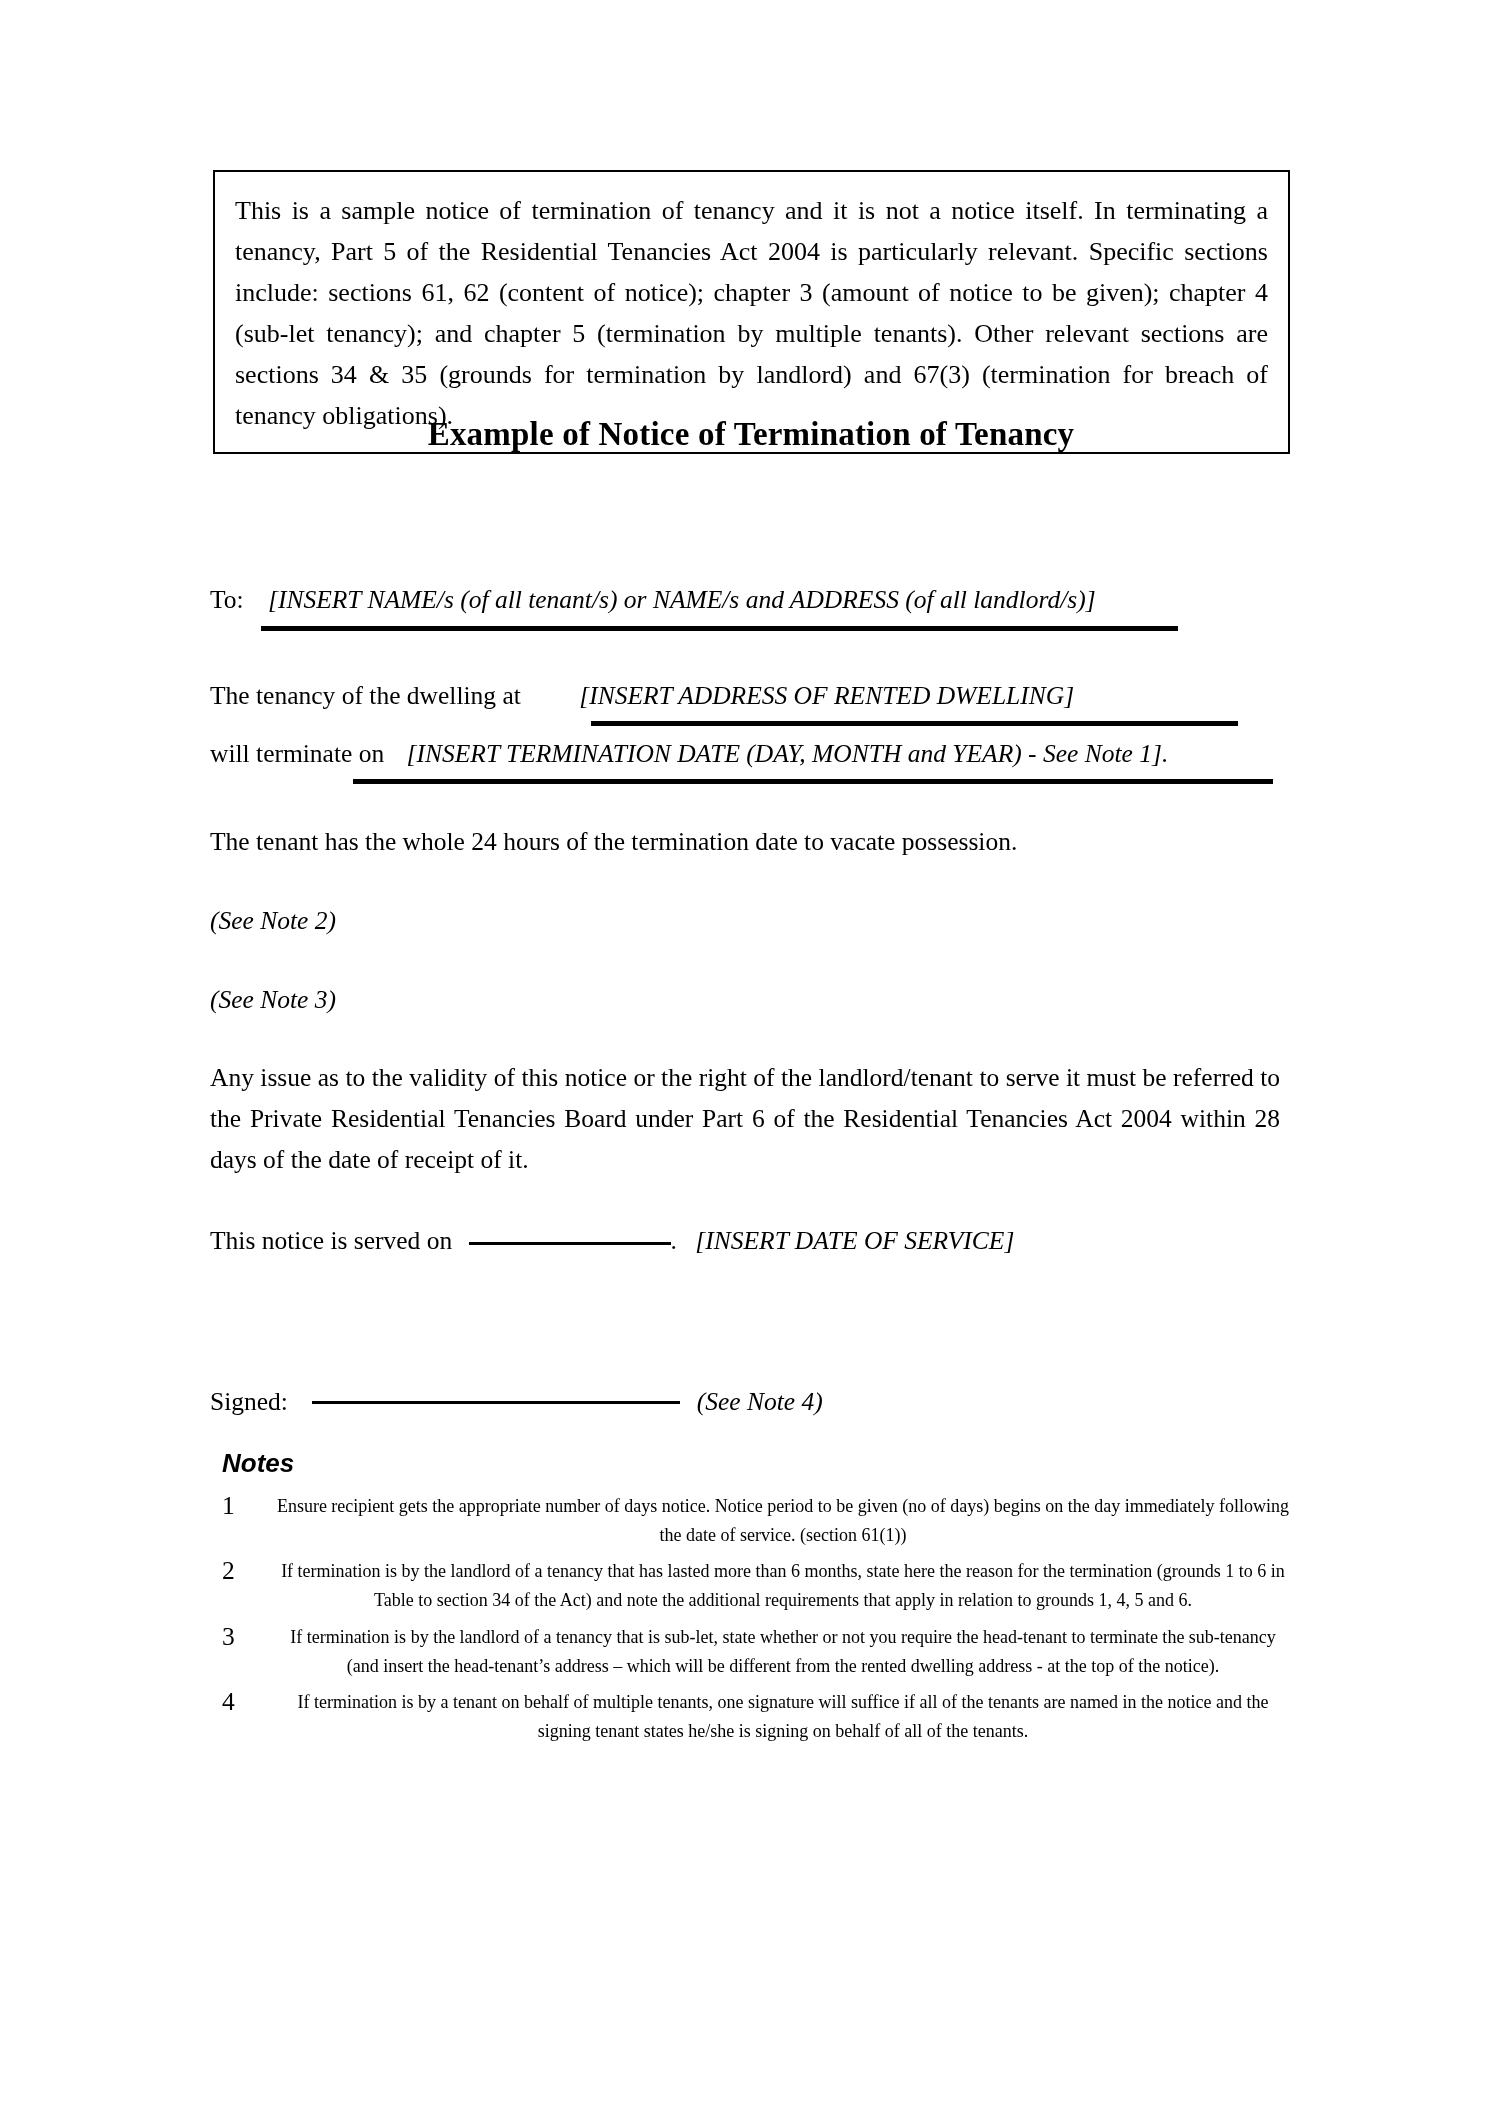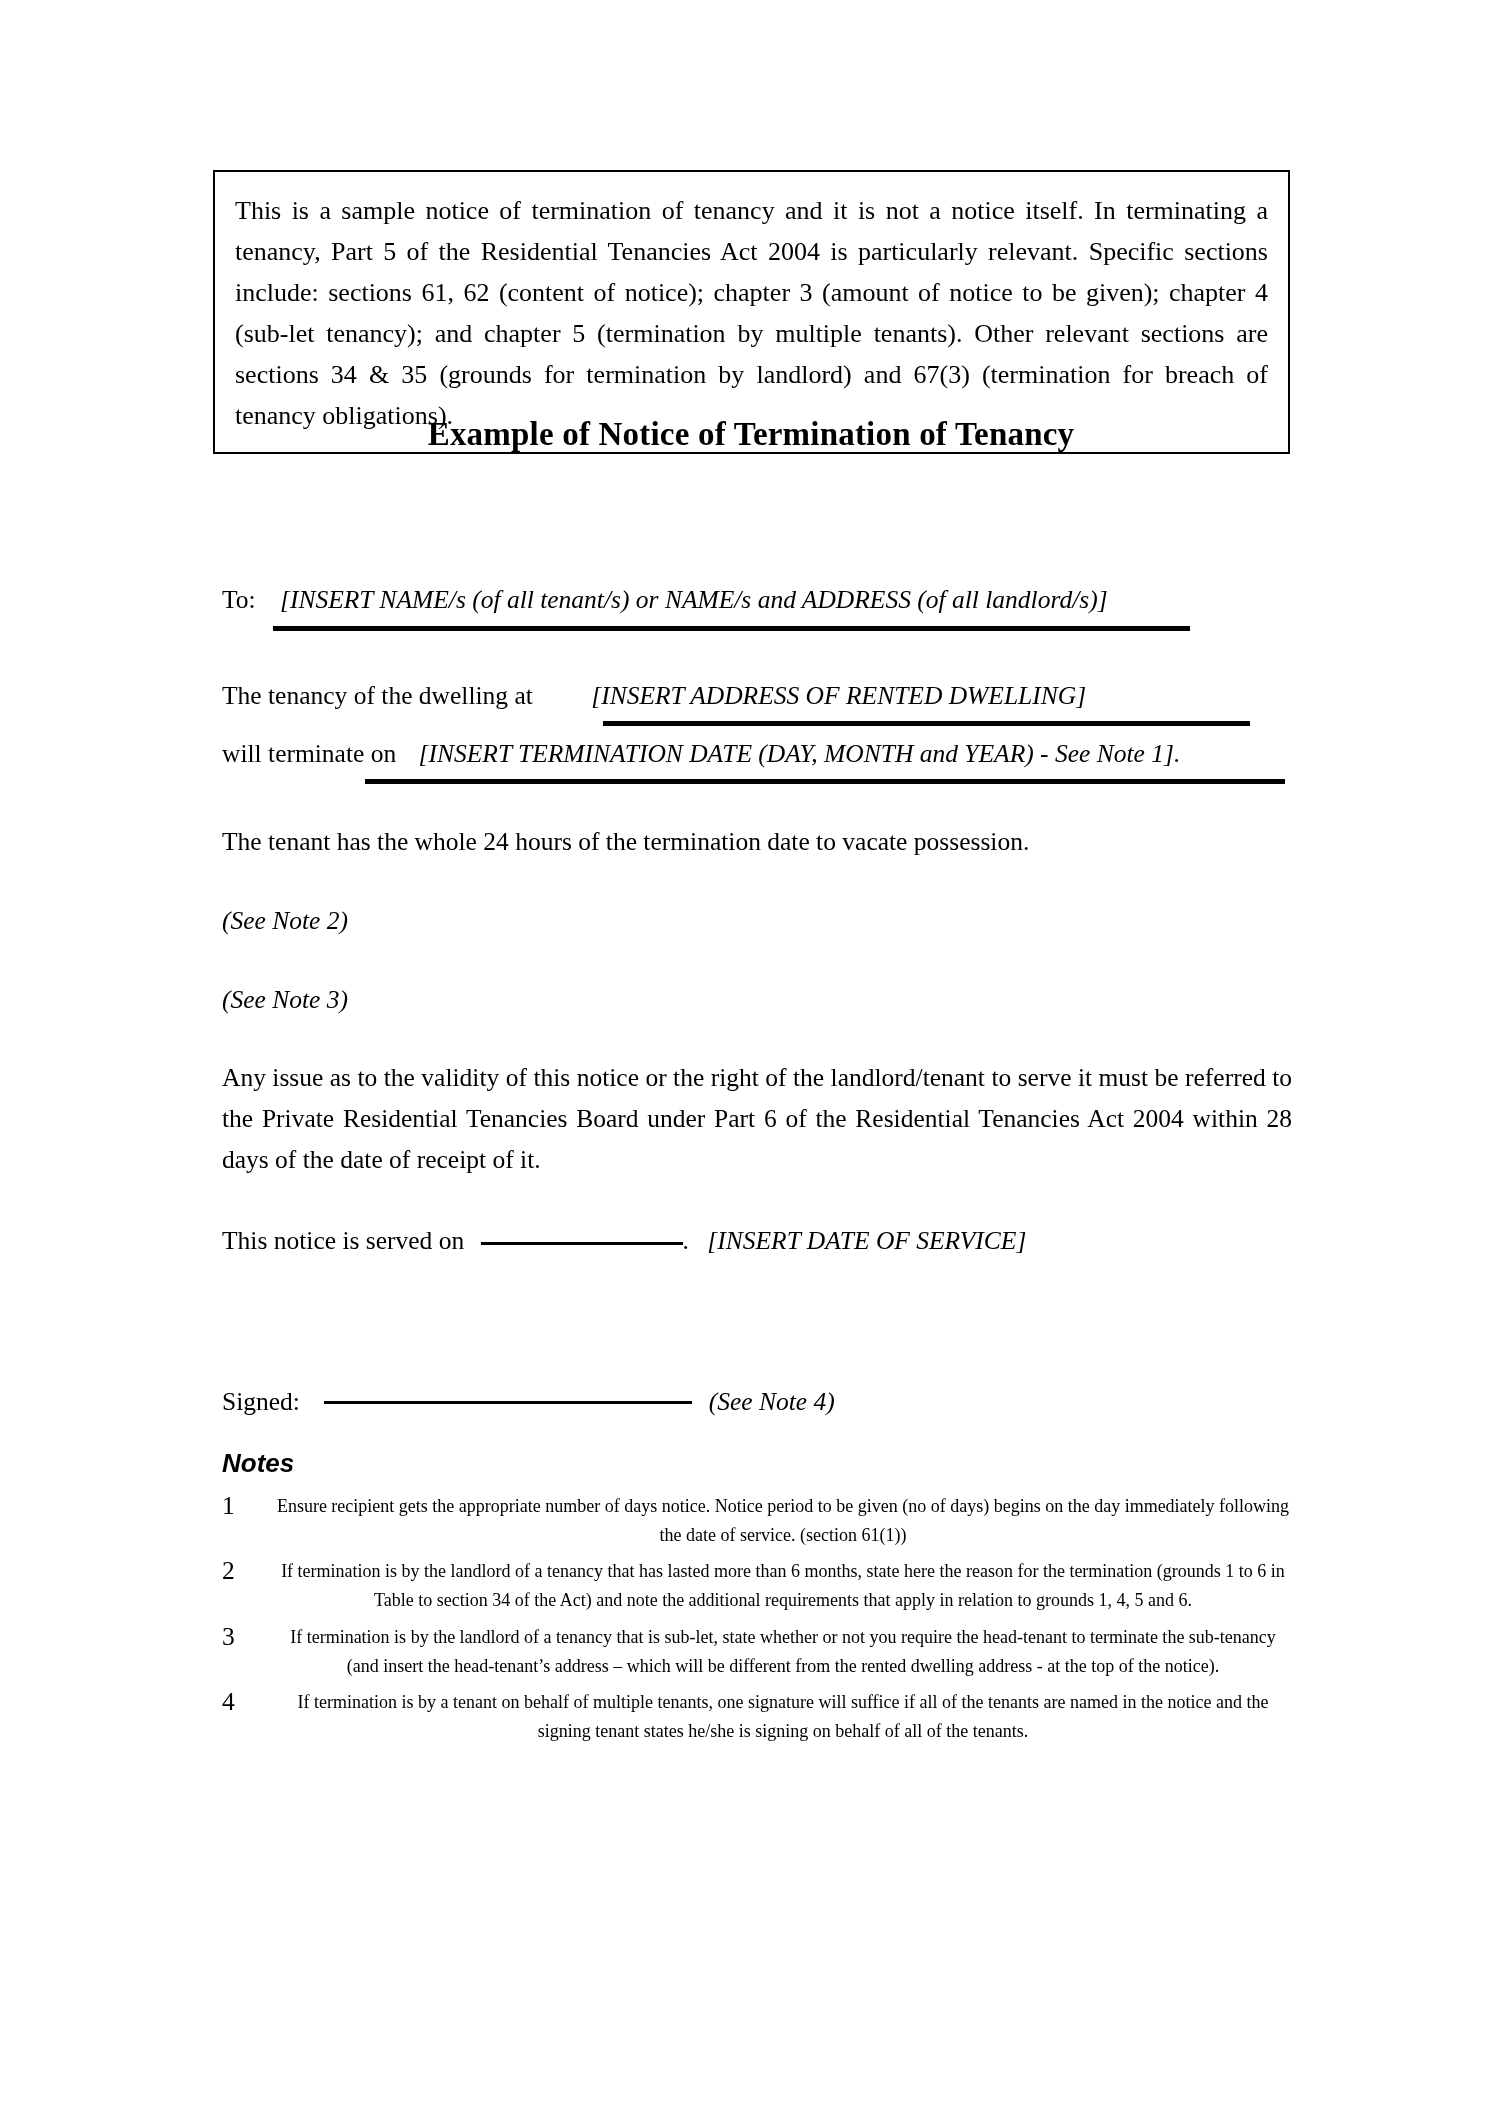--- a/index.html
+++ b/index.html
@@ -50,21 +50,21 @@
     width: 1502px;
     text-align: center;
     font-size: 33px;
     font-weight: bold;
     letter-spacing: 0.2px;
   }
 
   
   .body-area {
     position: absolute;
-    left: 222px;
+    left: 210px;
     top: 580px;
     width: 1070px;
     font-size: 25.5px;
     line-height: 1.6;
   }
 
   .row {
     position: relative;
     white-space: nowrap;
   }

